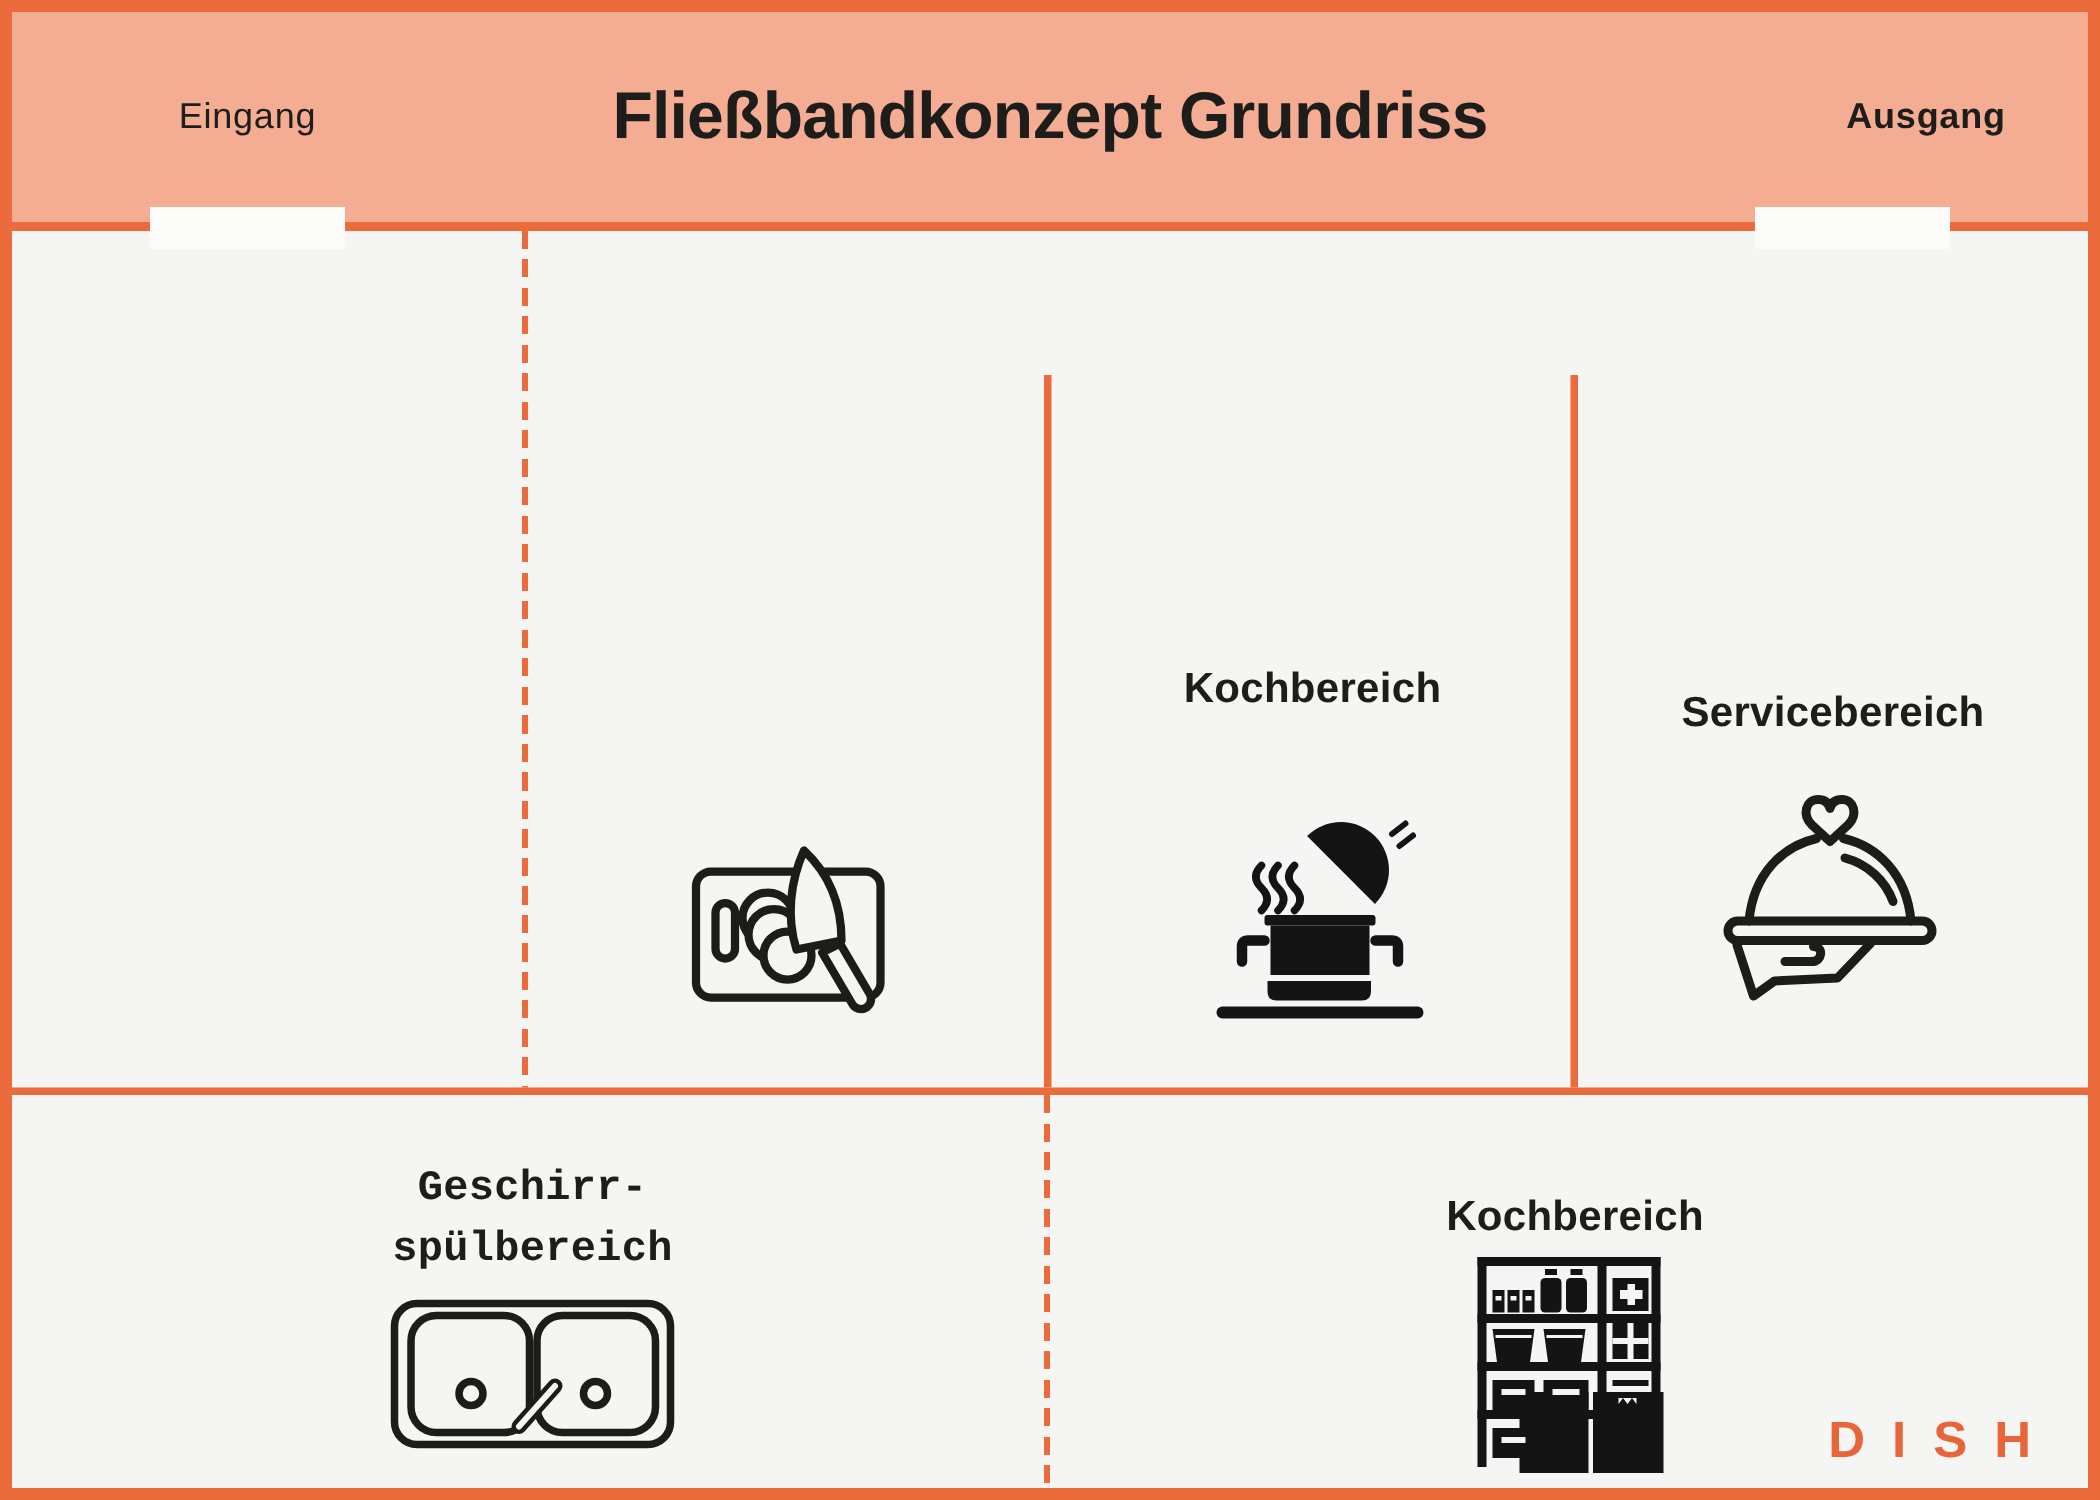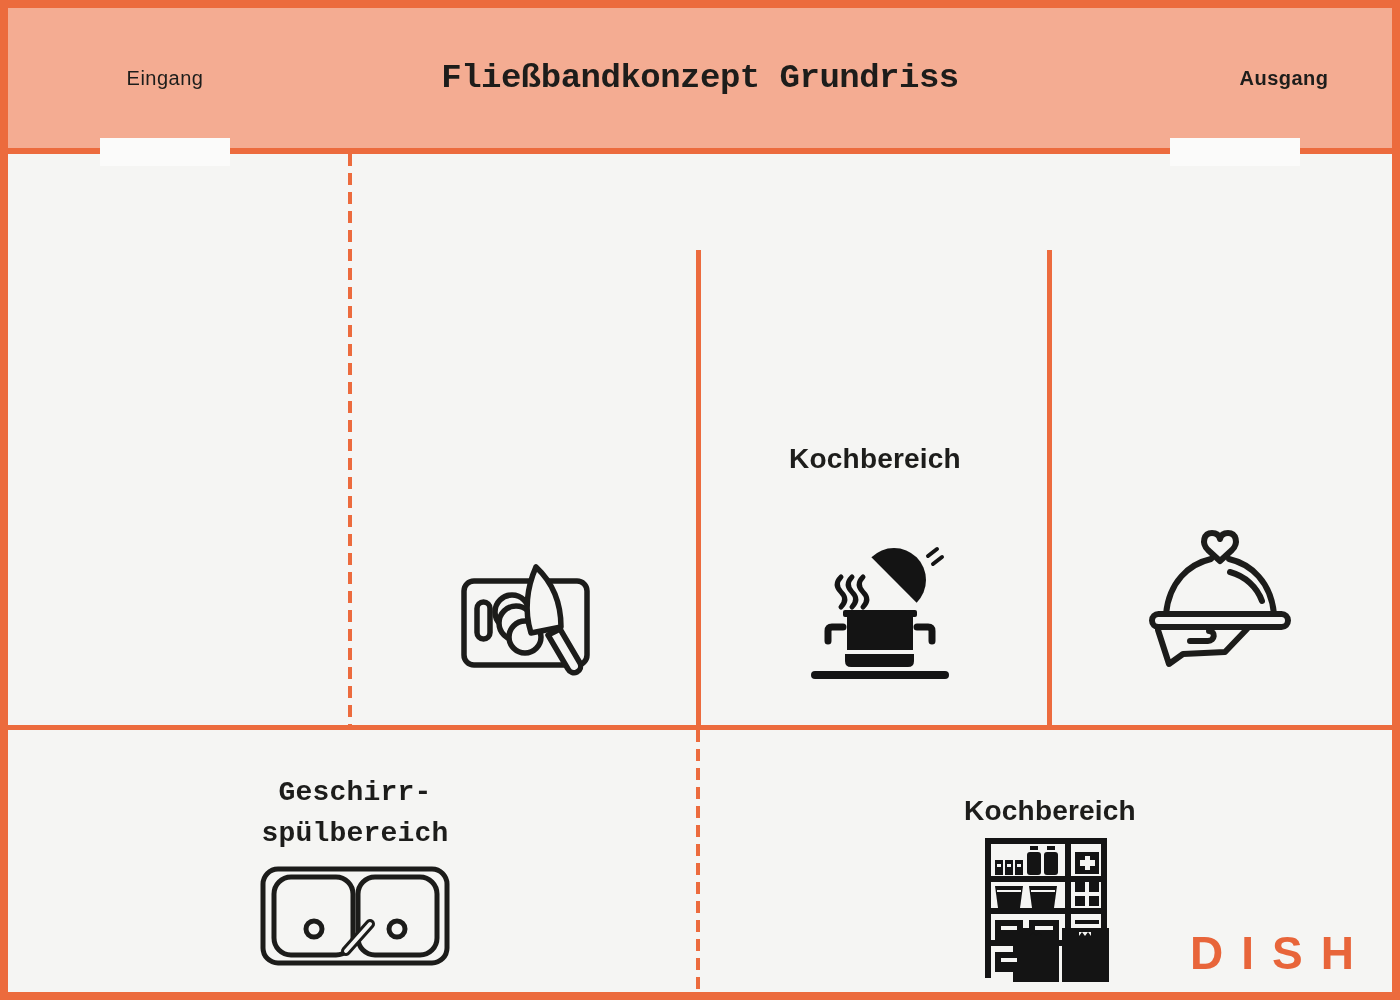--- a/index.html
+++ b/index.html
@@ -15,27 +15,27 @@
   }
   
   .header{
     position:absolute;left:0;top:0;width:1384px;height:140px;
     background:#f4ac92;
     border-bottom:6px solid #ec6b3d;
     z-index:1;
   }
   .hdr-side{
     position:absolute;top:70px;transform:translate(-50%,-50%);
-    font-size:20px;font-weight:400;letter-spacing:.5px;white-space:nowrap;
+    font-size:24px;font-weight:400;letter-spacing:.5px;white-space:nowrap;
   }
   .hdr-side.left{left:157px;}
   .hdr-side.right{left:1276px;font-weight:bold;}
   .hdr-title{
     position:absolute;left:692px;top:70px;transform:translate(-50%,-50%);
-    margin:0;font-size:34px;font-weight:800;letter-spacing:-.5px;white-space:nowrap;font-family:Liberation Mono, monospace;
+    margin:0;font-size:44px;font-weight:800;letter-spacing:-.5px;white-space:nowrap;
   }
   
   .door{
     position:absolute;top:130px;height:28px;width:130px;
     background:#fbfbfa;z-index:2;
   }
   .door.left{left:92px;}
   .door.right{left:1162px;}
   
   .wall{position:absolute;background:#ec6b3d;z-index:0;}
@@ -62,21 +62,21 @@
   
   .icon{position:absolute;}
   .icon.board{left:442px;top:552px;}
   .icon.pot{left:797px;top:532px;}
   .icon.cloche{left:1137px;top:516px;}
   .icon.sink{left:252px;top:858px;}
   .icon.shelf{left:975px;top:824px;}
   
   .logo{
     position:absolute;right:20px;bottom:12px;
-    font-size:46px;font-weight:800;letter-spacing:18px;
+    font-size:34px;font-weight:800;letter-spacing:18px;
     color:#e8653a;white-space:nowrap;
   }
 </style>
 </head>
 <body>
 
 <div class="canvas">
 
   <div class="header">
     <span class="hdr-side left">Eingang</span>
@@ -122,20 +122,23 @@
       <path d="M128,24 L137,17" stroke-width="4"></path>
       <path d="M36,67 c5,-5 5,-10 0,-15 c-5,-5 -5,-10 0,-15" stroke-width="5"></path>
       <path d="M47,67 c5,-5 5,-10 0,-15 c-5,-5 -5,-10 0,-15" stroke-width="5"></path>
       <path d="M58,67 c5,-5 5,-10 0,-15 c-5,-5 -5,-10 0,-15" stroke-width="5"></path>
       <path d="M38,87 L27,87 Q23,87 23,91 L23,101" stroke-width="7"></path>
       <path d="M112,87 L123,87 Q127,87 127,91 L127,101" stroke-width="7"></path>
       <line x1="10" y1="135" x2="140" y2="135" stroke-width="8"></line>
     </g>
   </svg>
 
+  <div class="area-label serve">
+    <span>Servicebereich</span>
+  </div>
   <svg class="icon cloche" width="150" height="160" viewBox="0 0 150 160">
     <g fill="none" stroke="#1c1c1a" stroke-width="6" stroke-linecap="round" stroke-linejoin="round">
       <path d="M75,37 L63,26 C56,19 59,9 67,9 C71,9 74,11 75,15 C76,11 79,9 83,9 C91,9 94,19 87,26 Z"></path>
       <path d="M21,90 C24,58 44,40 66,35"></path>
       <path d="M84,35 C106,40 126,58 129,90"></path>
       <path d="M85,48 C100,52 112,63 117,77"></path>
       <rect x="7" y="90" width="136" height="13" rx="6.5"></rect>
       <path d="M13,106 L24,140 L38,130 L80,128 L102,105"></path>
       <path d="M45,117 L63,117 C70,117 71,107 64,107"></path>
     </g>

